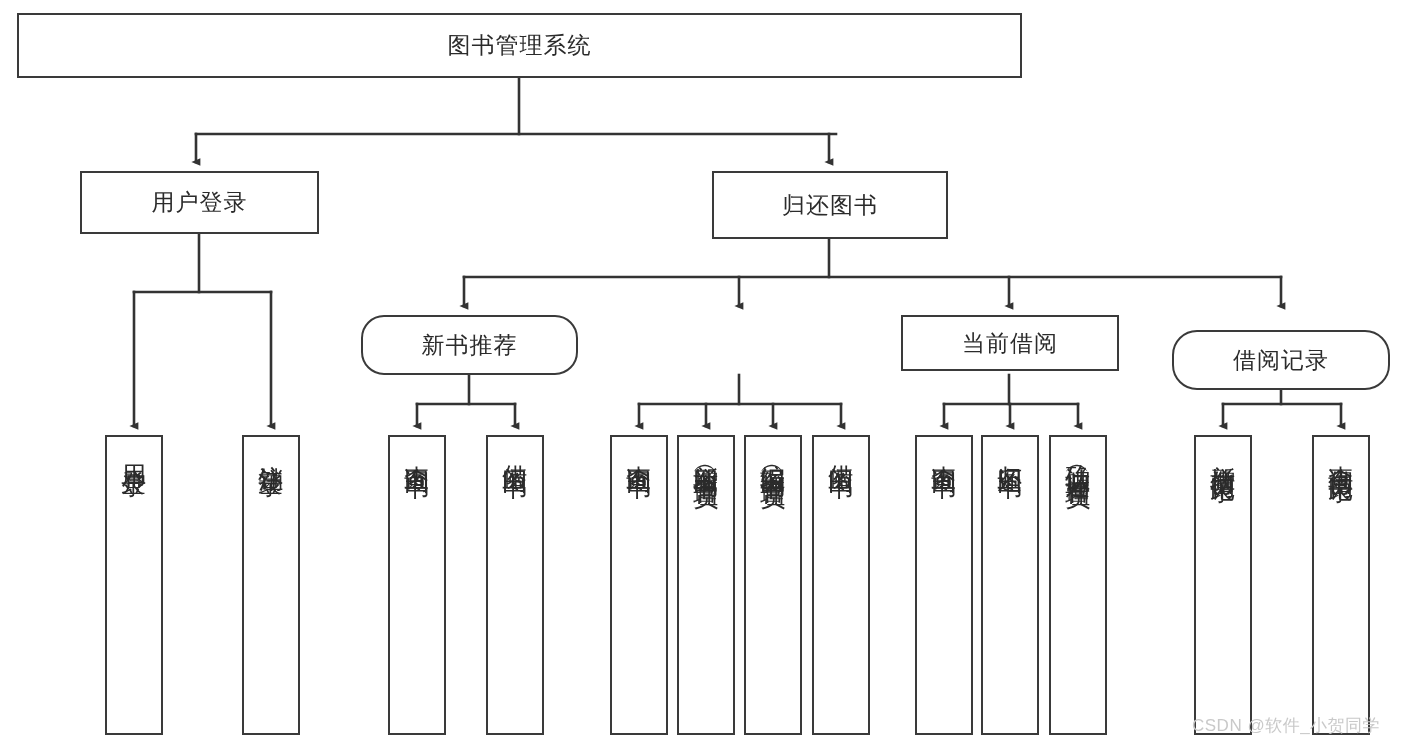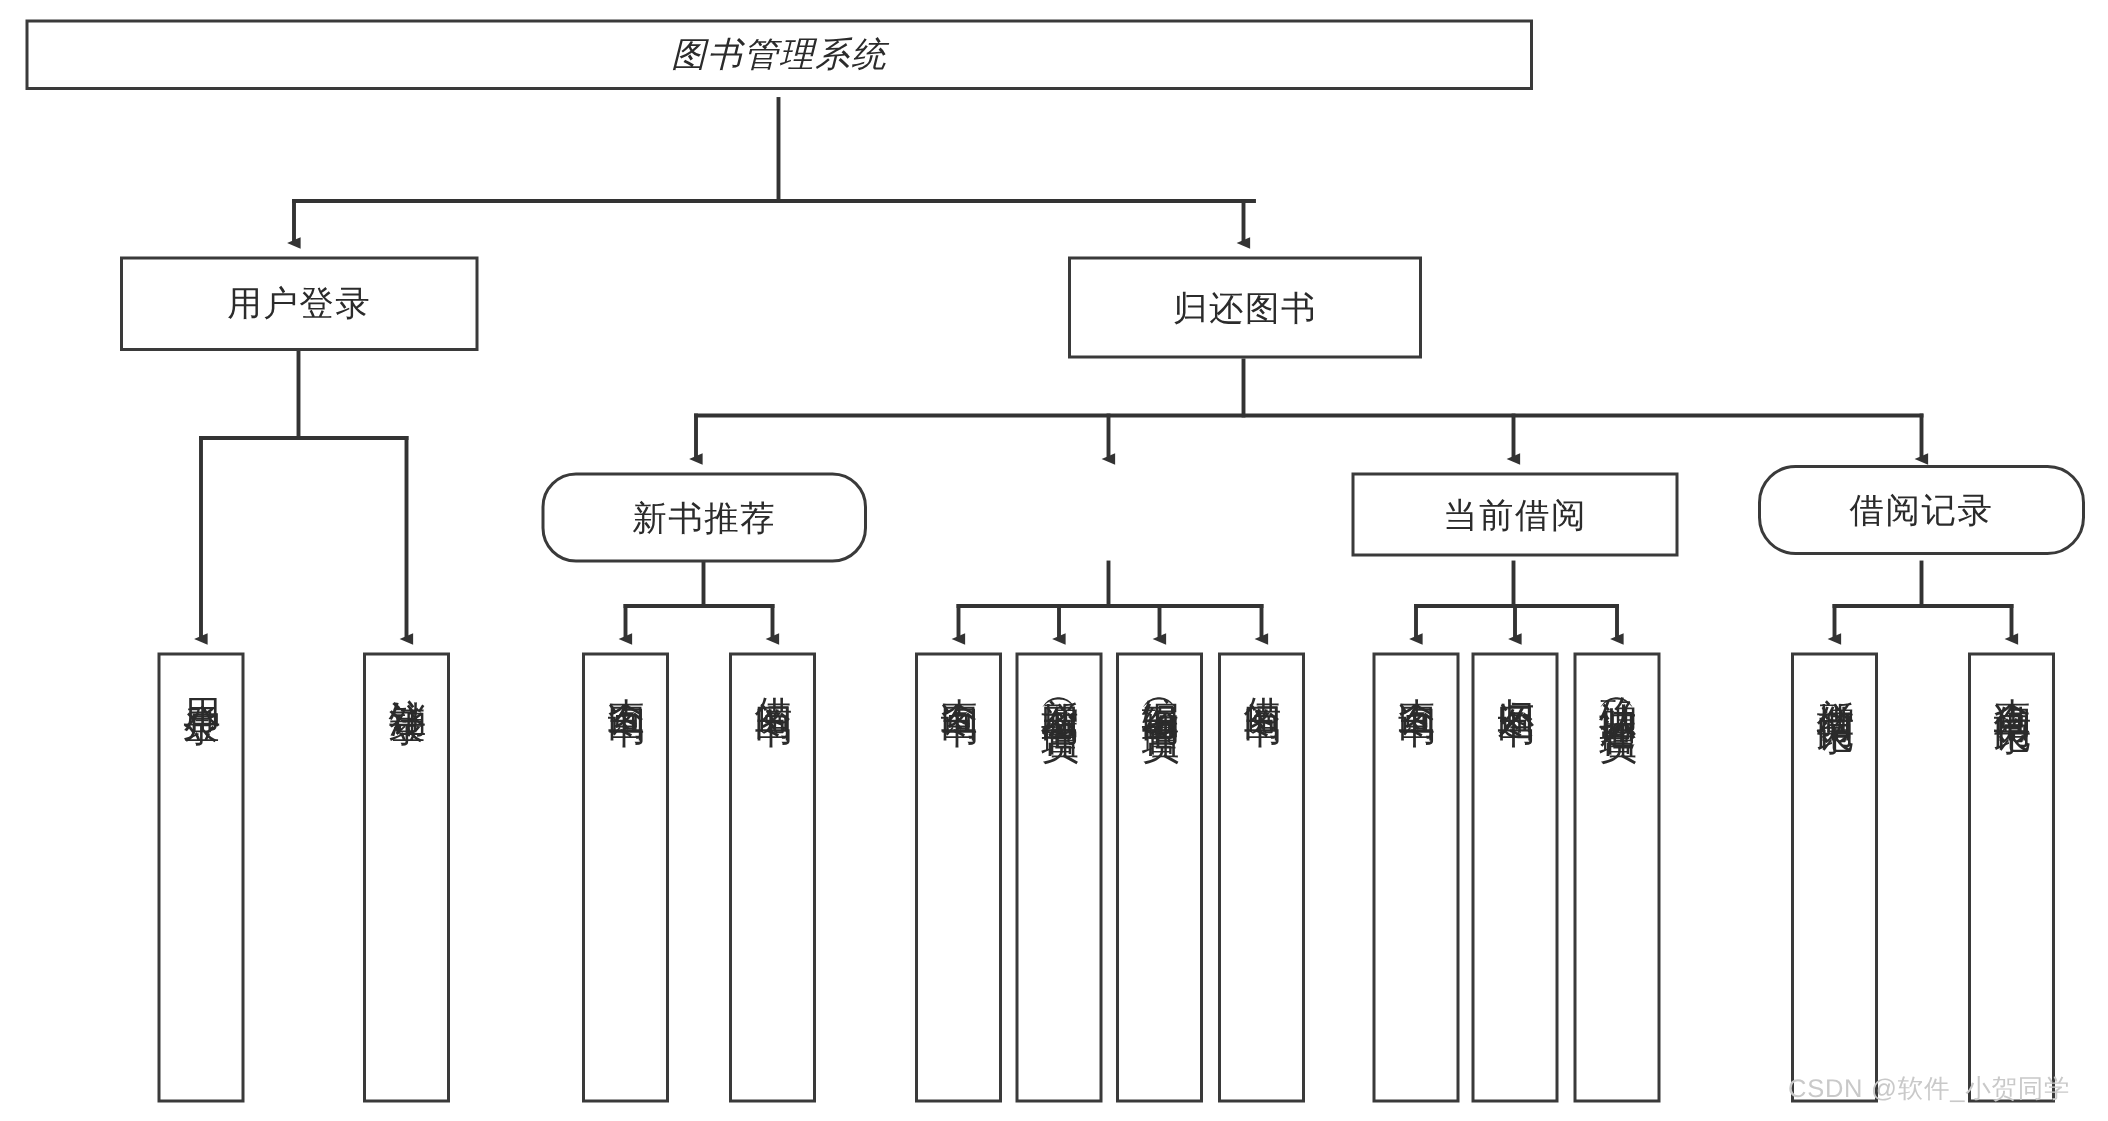--- a/index.html
+++ b/index.html
@@ -114,42 +114,42 @@
       <path d="M1010,404 L1010,426" marker-end="url(#arrow)"></path>
       <path d="M1078,404 L1078,426" marker-end="url(#arrow)"></path>
 
       <path d="M1281,375 L1281,404"></path>
       <path d="M1223,404 L1341,404"></path>
       <path d="M1223,404 L1223,426" marker-end="url(#arrow)"></path>
       <path d="M1341,404 L1341,426" marker-end="url(#arrow)"></path>
     </g>
   </svg>
 
-  <div class="node horiz" style="left:17px; top:13px; width:1005px; height:47px;font-style:italic;">
+  <div class="node horiz" style="left:17px; top:13px; width:1005px; height:65px;">
     <span class="node-label">图书管理系统</span>
   </div>
 
   <div class="node horiz" style="left:80px; top:171px; width:239px; height:63px;">
     <span class="node-label">用户登录</span>
   </div>
 
   <div class="node horiz" style="left:712px; top:171px; width:236px; height:68px;">
     <span class="node-label">归还图书</span>
   </div>
 
   <div class="node horiz" style="left:361px; top:315px; width:217px; height:60px;border-radius:23px;">
     <span class="node-label">新书推荐</span>
   </div>
 
 
   <div class="node horiz" style="left:901px; top:315px; width:218px; height:56px;">
     <span class="node-label">当前借阅</span>
   </div>
 
-  <div class="node horiz" style="left:1172px; top:310px; width:218px; height:60px;border-radius:25px;">
+  <div class="node horiz" style="left:1172px; top:330px; width:218px; height:60px;border-radius:25px;">
     <span class="node-label">借阅记录</span>
   </div>
 
   <div class="node vert" style="left:105px; top:435px; width:58px; height:300px;">
     <span class="node-label">用户登录</span>
   </div>
 
   <div class="node vert" style="left:242px; top:435px; width:58px; height:300px;">
     <span class="node-label">注销登录</span>
   </div>

